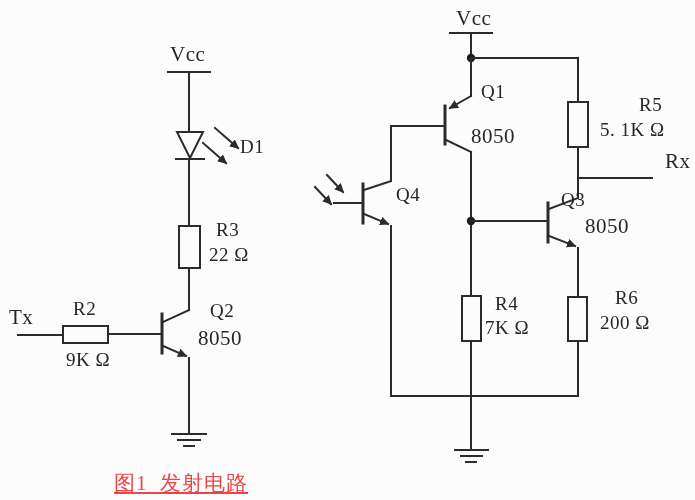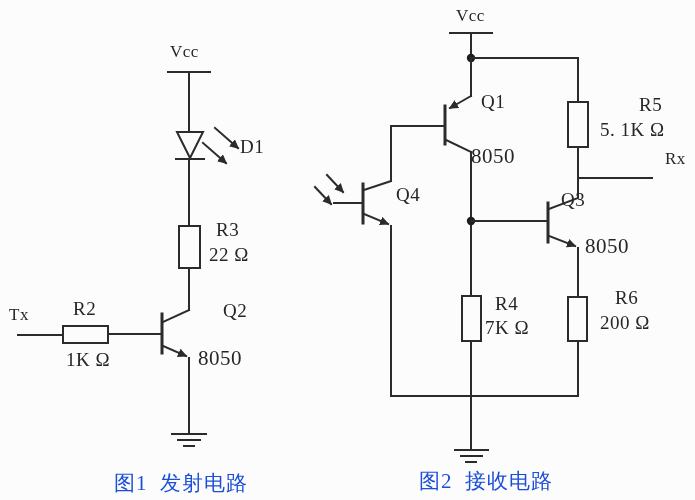--- a/index.html
+++ b/index.html
@@ -16,28 +16,29 @@
   }
   #schematic-svg{position:absolute;left:0;top:0;}
   .lbl{
     position:absolute;
     white-space:pre;
     color:#262626;
     font-size:19px;
     line-height:1.05;
     letter-spacing:0.5px;
   }
-  .lbl.big{font-size:21px;margin-top:20px;}
-  .lbl.port{font-size:17px;}
+  .lbl.big{font-size:21px;}
+  .lbl.port{font-size:21px;}
   .caption{
     position:absolute;
     white-space:pre;
     font-size:21px;
-    color:#1d4ed8;
+    color:#ef4444;
     letter-spacing:1px;
+    text-decoration:underline;
   }
 </style>
 </head>
 <body>
 
 <div id="stage">
 
   <svg id="schematic-svg" width="695" height="500" viewBox="0 0 695 500" fill="none" stroke="#2b2b2b" stroke-width="2" stroke-linecap="square">
     <defs>
       <marker id="ah" markerWidth="11" markerHeight="10" refX="8" refY="4.5" orient="auto" markerUnits="userSpaceOnUse">
@@ -150,35 +151,34 @@
         <path d="M461,456 H482"></path>
         <path d="M466,462 H476"></path>
       </g>
     </g>
   </svg>
 
   <span class="lbl port" style="left:170px;top:43px">Vcc</span>
   <span class="lbl" style="left:240px;top:137px">D1</span>
   <span class="lbl" style="left:216px;top:220px">R3</span>
   <span class="lbl" style="left:209px;top:245px">22 Ω</span>
-  <span class="lbl" style="left:223px;top:301px">Q2</span>
+  <span class="lbl" style="left:210px;top:301px">Q2</span>
   <span class="lbl big" style="left:198px;top:327px">8050</span>
   <span class="lbl port" style="left:9px;top:306px">Tx</span>
   <span class="lbl" style="left:73px;top:299px">R2</span>
-  <span class="lbl" style="left:66px;top:350px">1K Ω</span>
+  <span class="lbl" style="left:66px;top:350px">9K Ω</span>
   <span class="caption" style="left:114px;top:469px">图1  发射电路</span>
 
   <span class="lbl port" style="left:456px;top:7px">Vcc</span>
-  <span class="lbl" style="left:481px;top:92px">Q1</span>
+  <span class="lbl" style="left:481px;top:82px">Q1</span>
   <span class="lbl big" style="left:471px;top:125px">8050</span>
   <span class="lbl" style="left:639px;top:95px">R5</span>
   <span class="lbl" style="left:600px;top:120px">5. 1K Ω</span>
   <span class="lbl port" style="left:665px;top:150px">Rx</span>
   <span class="lbl" style="left:396px;top:185px">Q4</span>
   <span class="lbl" style="left:561px;top:190px">Q3</span>
   <span class="lbl big" style="left:585px;top:215px">8050</span>
   <span class="lbl" style="left:495px;top:294px">R4</span>
   <span class="lbl" style="left:485px;top:318px">7K Ω</span>
   <span class="lbl" style="left:615px;top:288px">R6</span>
   <span class="lbl" style="left:600px;top:313px">200 Ω</span>
-  <span class="caption" style="left:419px;top:467px">图2  接收电路</span>
 
 </div>
 
 </body></html>

